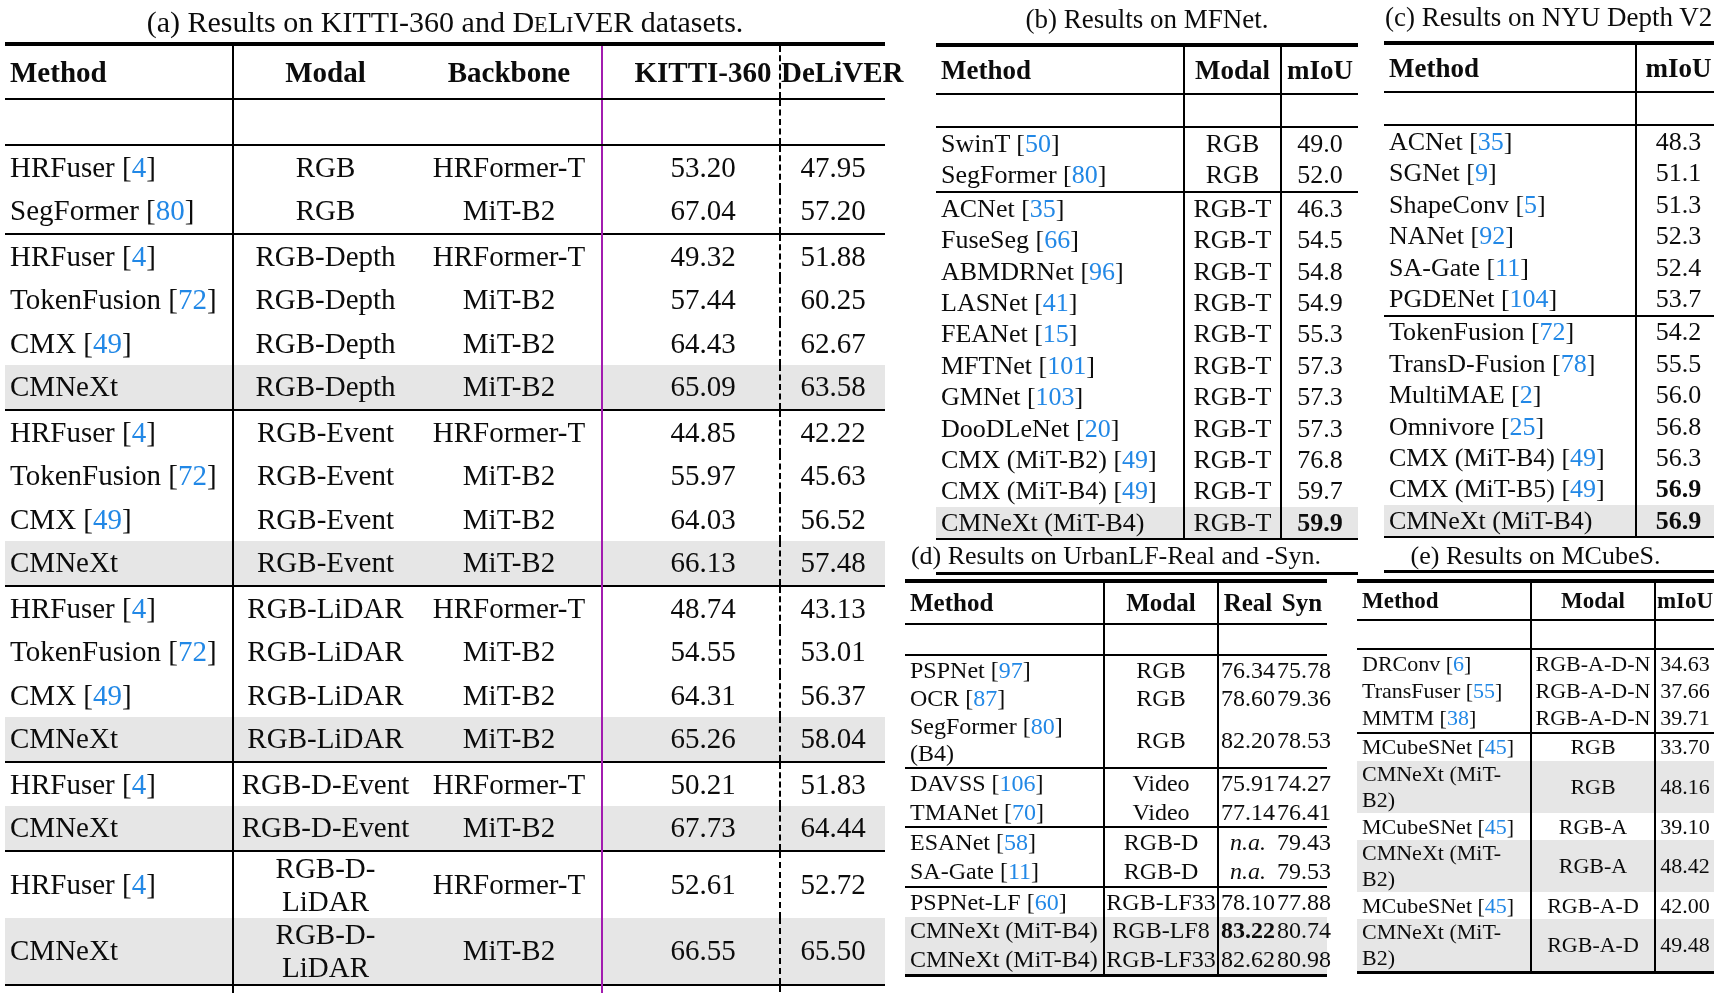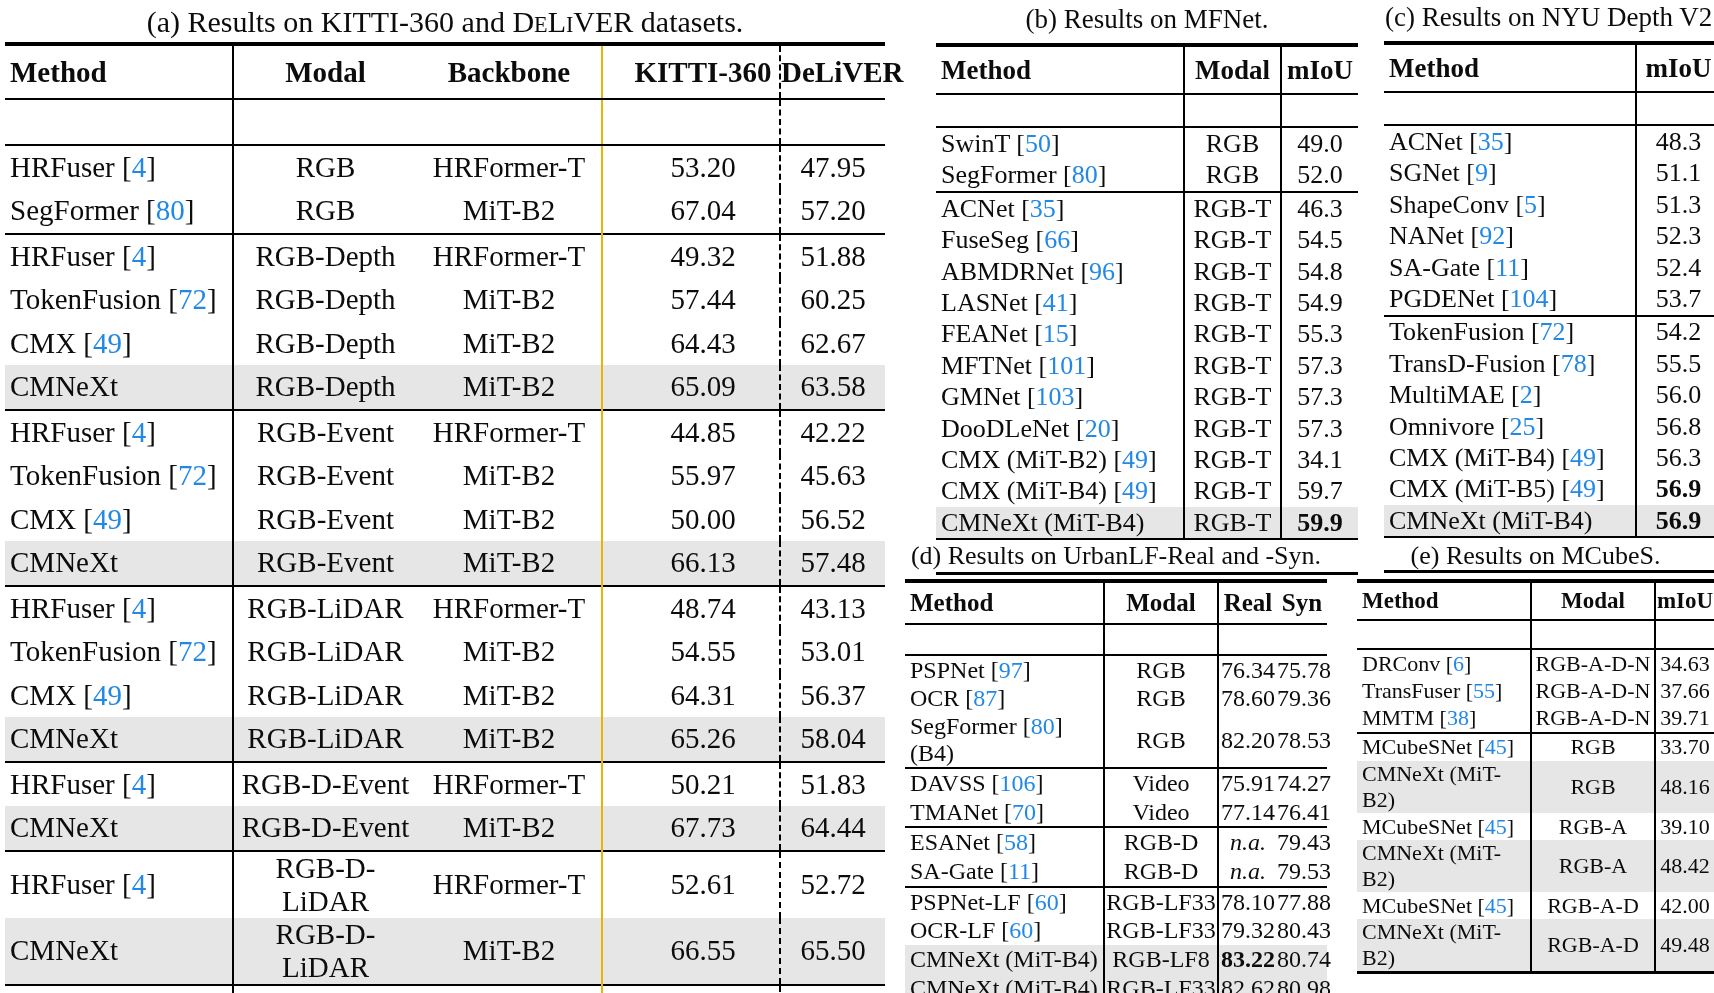--- a/index.html
+++ b/index.html
@@ -33,21 +33,21 @@
   td.bold{ font-weight:bold; }
   td.it{ font-style:italic;margin-top:13px; }
   .cite{ color:var(--cite); }
 
   
   .pa{ left:5px; top:4px; width:880px; }
   .ta th{ height:52px; font-size:29px; }
   .ta tbody td{ height:43.5px; font-size:29px; }
   .ta th.c0{ width:222px; } .ta th.c1{ width:183px; } .ta th.c2{ width:184px; } .ta th.c3{ width:152px; }
   .ta .c0{ border-right:2px solid #000; }
-  .ta .c2{ border-right:2px solid #eab308; }
+  .ta .c2{ border-right:2px solid #a21caf; }
   .ta .c3{ border-right:2px dashed #000;padding-left:24px; }
 
   
   .pb{ left:908px; top:4px; width:422px;margin-left:28px; }
   .tb th{ height:46px; font-size:27px; }
   .tb tbody td{ height:31.4px; font-size:26px; }
   .tb th.c0{ width:242px; } .tb th.c1{ width:95px; }
   .tb .c0{ border-right:2px solid #000; }
   .tb .c1{ border-right:2px solid #000; }
 
@@ -152,21 +152,21 @@
             <td class="c0">TokenFusion [<span class="cite">72</span>]</td>
             <td class="c1">RGB-Event</td>
             <td class="c2">MiT-B2</td>
             <td class="c3">55.97</td>
             <td class="c4">45.63</td>
           </tr>
           <tr>
             <td class="c0">CMX [<span class="cite">49</span>]</td>
             <td class="c1">RGB-Event</td>
             <td class="c2">MiT-B2</td>
-            <td class="c3">50.00</td>
+            <td class="c3">64.03</td>
             <td class="c4">56.52</td>
           </tr>
           <tr class="shade">
             <td class="c0">CMNeXt</td>
             <td class="c1">RGB-Event</td>
             <td class="c2">MiT-B2</td>
             <td class="c3">66.13</td>
             <td class="c4">57.48</td>
           </tr>
           <tr class="sep">
@@ -298,21 +298,21 @@
             <td class="c2">57.3</td>
           </tr>
           <tr>
             <td class="c0">DooDLeNet [<span class="cite">20</span>]</td>
             <td class="c1">RGB-T</td>
             <td class="c2">57.3</td>
           </tr>
           <tr>
             <td class="c0">CMX (MiT-B2) [<span class="cite">49</span>]</td>
             <td class="c1">RGB-T</td>
-            <td class="c2">34.1</td>
+            <td class="c2">76.8</td>
           </tr>
           <tr>
             <td class="c0">CMX (MiT-B4) [<span class="cite">49</span>]</td>
             <td class="c1">RGB-T</td>
             <td class="c2">59.7</td>
           </tr>
           <tr class="shade">
             <td class="c0">CMNeXt (MiT-B4)</td>
             <td class="c1">RGB-T</td>
             <td class="c2 bold">59.9</td>
@@ -456,26 +456,20 @@
             <td class="c1">RGB-D</td>
             <td class="c2 it">n.a.</td>
             <td class="c3">79.53</td>
           </tr>
           <tr class="sep">
             <td class="c0">PSPNet-LF [<span class="cite">60</span>]</td>
             <td class="c1">RGB-LF33</td>
             <td class="c2">78.10</td>
             <td class="c3">77.88</td>
           </tr>
-          <tr>
-            <td class="c0">OCR-LF [<span class="cite">60</span>]</td>
-            <td class="c1">RGB-LF33</td>
-            <td class="c2">79.32</td>
-            <td class="c3">80.43</td>
-          </tr>
           <tr class="shade">
             <td class="c0">CMNeXt (MiT-B4)</td>
             <td class="c1">RGB-LF8</td>
             <td class="c2 bold">83.22</td>
             <td class="c3">80.74</td>
           </tr>
           <tr class="shade">
             <td class="c0">CMNeXt (MiT-B4)</td>
             <td class="c1">RGB-LF33</td>
             <td class="c2">82.62</td>

